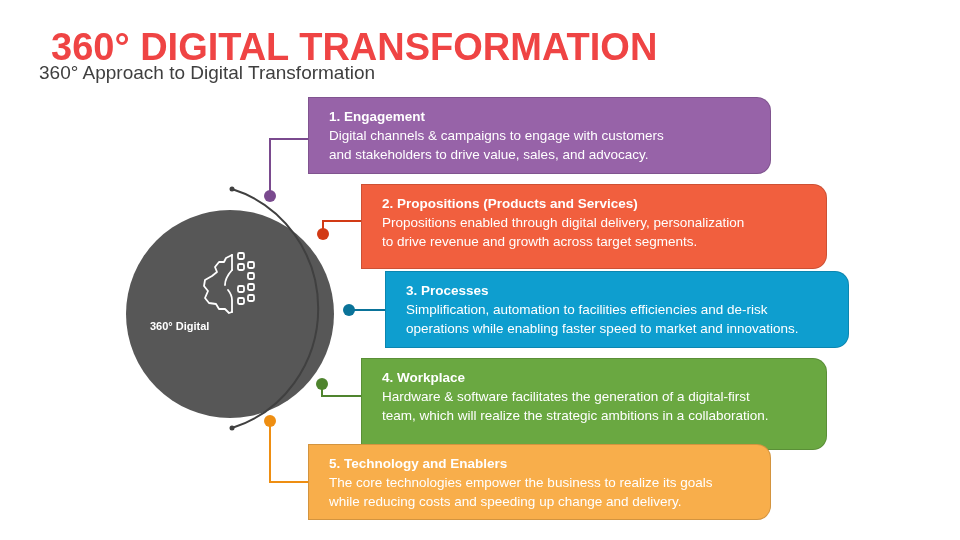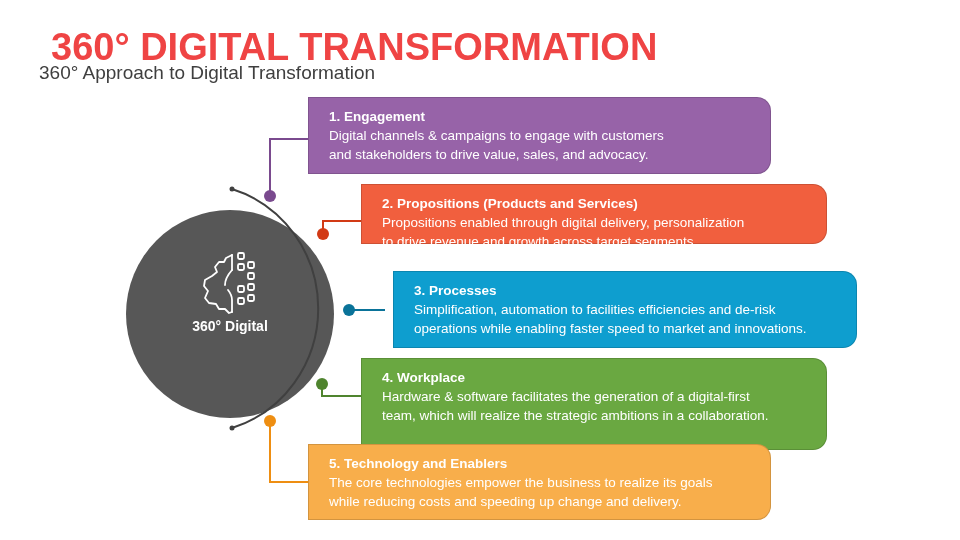--- a/index.html
+++ b/index.html
@@ -11,21 +11,21 @@
     position: absolute; left: 39px; top: 14px; margin: 12px;
     font-size: 38px; font-weight: bold; color: #ef4444; letter-spacing: 0px;
   }
   .subtitle {
     position: absolute; left: 39px; top: 62px; margin: 0;
     font-size: 19px; color: #3f3f3f;
   }
   svg.diagram { position: absolute; left: 0; top: 0; }
   .hub-label {
     position: absolute; left: 150px; top: 316px; width: 160px;
-    text-align: center; color: #ffffff; font-weight: bold; font-size: 14px; line-height: 21px;
+    color: #ffffff; font-weight: bold; font-size: 11px; line-height: 21px;
   }
   .box {
     position: absolute; border-radius: 0 14px 14px 0; box-sizing: border-box;
     padding: 9px 2px 0 20px; color: #ffffff; font-size: 13.5px; line-height: 19px;
     border: 1px solid rgba(0,0,0,0.15);
   }
   .box .box-title { font-weight: bold; display: block; }
   .box .box-desc { display: block; white-space: pre-line; }
 </style>
 </head>
@@ -84,27 +84,27 @@
 <div class="hub-label">
   <div>360° Digital</div>
 </div>
 
 <div class="box" style="left:308px; top:97px; width:463px; height:77px; background:#9763A8;">
   <span class="box-title">1. Engagement</span>
   <span class="box-desc">Digital channels &amp; campaigns to engage with customers
 and stakeholders to drive value, sales, and advocacy.</span>
 </div>
 
-<div class="box" style="left:361px; top:184px; width:466px; height:60px; background:#F15F3E;">
+<div class="box" style="left:361px; top:184px; width:466px; height:85px; background:#F15F3E;">
   <span class="box-title">2.  Propositions (Products and Services)</span>
   <span class="box-desc">Propositions enabled through digital delivery, personalization
 to drive revenue and growth across target segments.</span>
 </div>
 
-<div class="box" style="left:385px; top:271px; width:464px; height:77px; background:#0E9ECF;margin-left:8px;">
+<div class="box" style="left:385px; top:271px; width:464px; height:77px; background:#0E9ECF;">
   <span class="box-title">3. Processes</span>
   <span class="box-desc">Simplification, automation to facilities efficiencies and de-risk
 operations while enabling faster speed to market and innovations.</span>
 </div>
 
 <div class="box" style="left:361px; top:358px; width:466px; height:92px; background:#6AA841;">
   <span class="box-title">4. Workplace</span>
   <span class="box-desc">Hardware &amp; software facilitates the generation of a digital-first
 team, which will realize the strategic ambitions in a collaboration.</span>
 </div>

